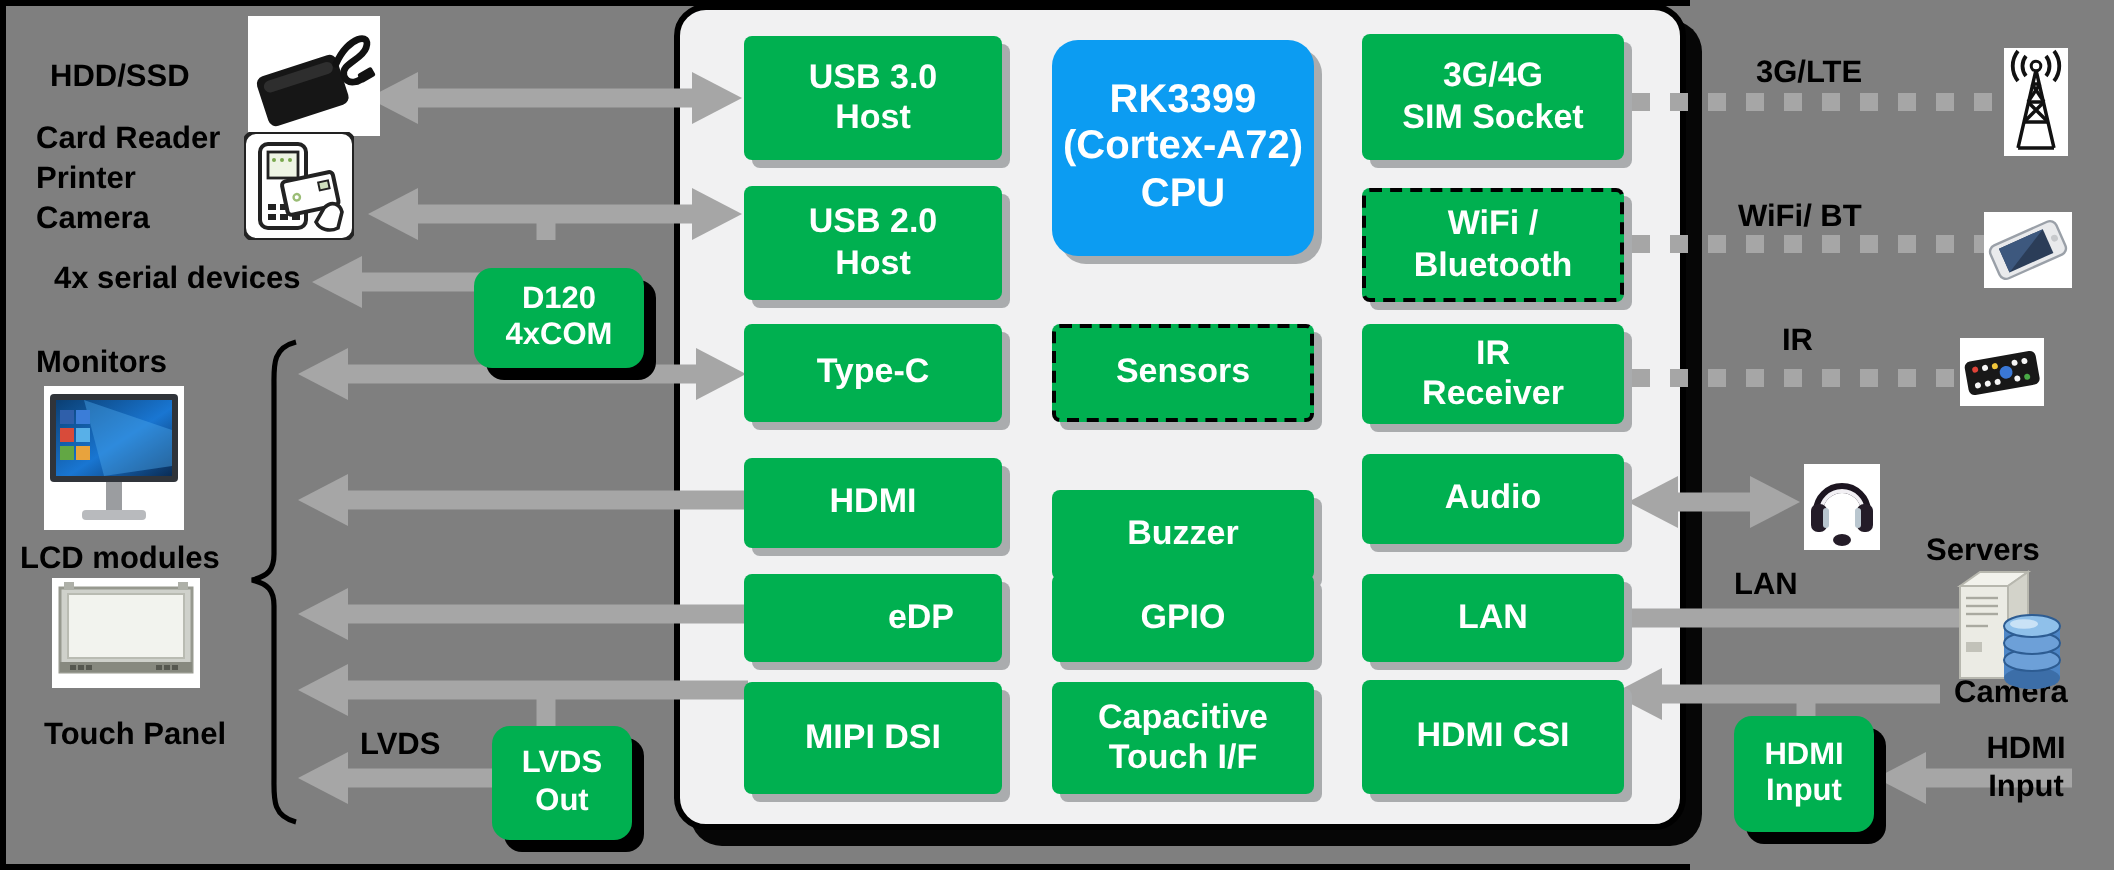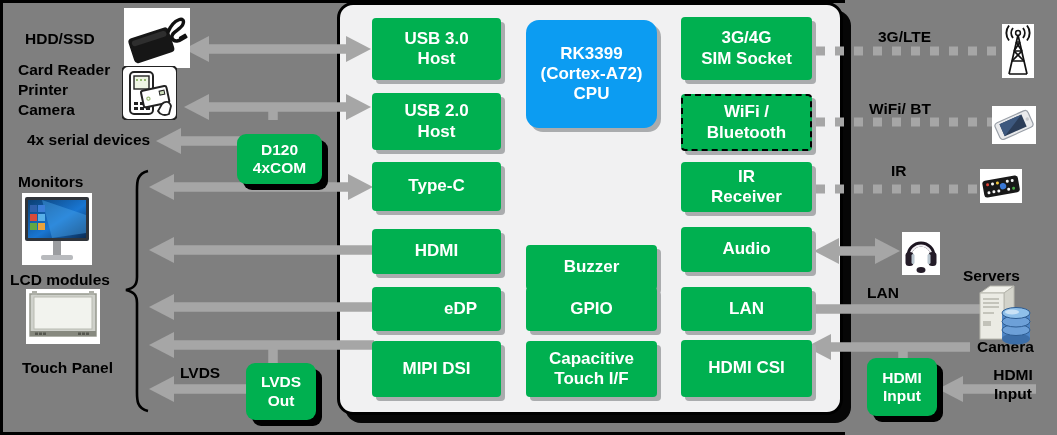--- a/index.html
+++ b/index.html
@@ -21,21 +21,21 @@
   .dotline{stroke:#A6A6A6; stroke-width:9; stroke-dasharray:9 10;}
   .brace{stroke:#000; stroke-width:2.6; fill:none;}
   .blk{
     position:absolute; background:#00B050; color:#fff; font-weight:bold;
     font-size:17px; line-height:1.18; text-align:center;
     display:flex; align-items:center; justify-content:center;
     border-radius:4px; white-space:pre-line;
     box-shadow:4px 4px 0 #aaacae;
   }
   .blk.dashed{border:2.5px dashed #000;}
-  .blk.cpu{background:#0C9CF2; border-radius:13px; font-size:17px;}
+  .blk.cpu{background:#0C9CF2; border-radius:13px; font-size:20px;}
   .blk.outer{box-shadow:6px 6px 0 #000; font-size:15.5px; border-radius:9px;}
   .lbl{
     position:absolute; color:#000000; font-weight:bold; font-size:15.5px;
     white-space:pre-line; line-height:1.22;
   }
   .icon{position:absolute;}
   .tile{fill:#fff;}
 </style>
 </head>
 <body>
@@ -117,20 +117,21 @@
   <div class="blk" style="left:372px;top:93px;width:129px;height:57px;">USB 2.0
 Host</div>
   <div class="blk" style="left:372px;top:162px;width:129px;height:49px;">Type-C</div>
   <div class="blk" style="left:372px;top:229px;width:129px;height:45px;">HDMI</div>
   <div class="blk" style="left:372px;top:287px;width:129px;height:44px;padding-left:48px;">eDP</div>
   <div class="blk" style="left:372px;top:341px;width:129px;height:56px;">MIPI DSI</div>
 
   <div class="blk cpu" style="left:526px;top:20px;width:131px;height:108px;">RK3399
 (Cortex-A72)
 CPU</div>
+  <div class="blk dashed" style="left:526px;top:162px;width:131px;height:49px;">Sensors</div>
   <div class="blk" style="left:526px;top:229px;width:131px;height:45px;margin-top:16px;">Buzzer</div>
   <div class="blk" style="left:526px;top:287px;width:131px;height:44px;">GPIO</div>
   <div class="blk" style="left:526px;top:341px;width:131px;height:56px;">Capacitive
 Touch I/F</div>
 
   <div class="blk" style="left:681px;top:17px;width:131px;height:63px;">3G/4G
 SIM Socket</div>
   <div class="blk dashed" style="left:681px;top:94px;width:131px;height:57px;">WiFi /
 Bluetooth</div>
   <div class="blk" style="left:681px;top:162px;width:131px;height:50px;">IR

